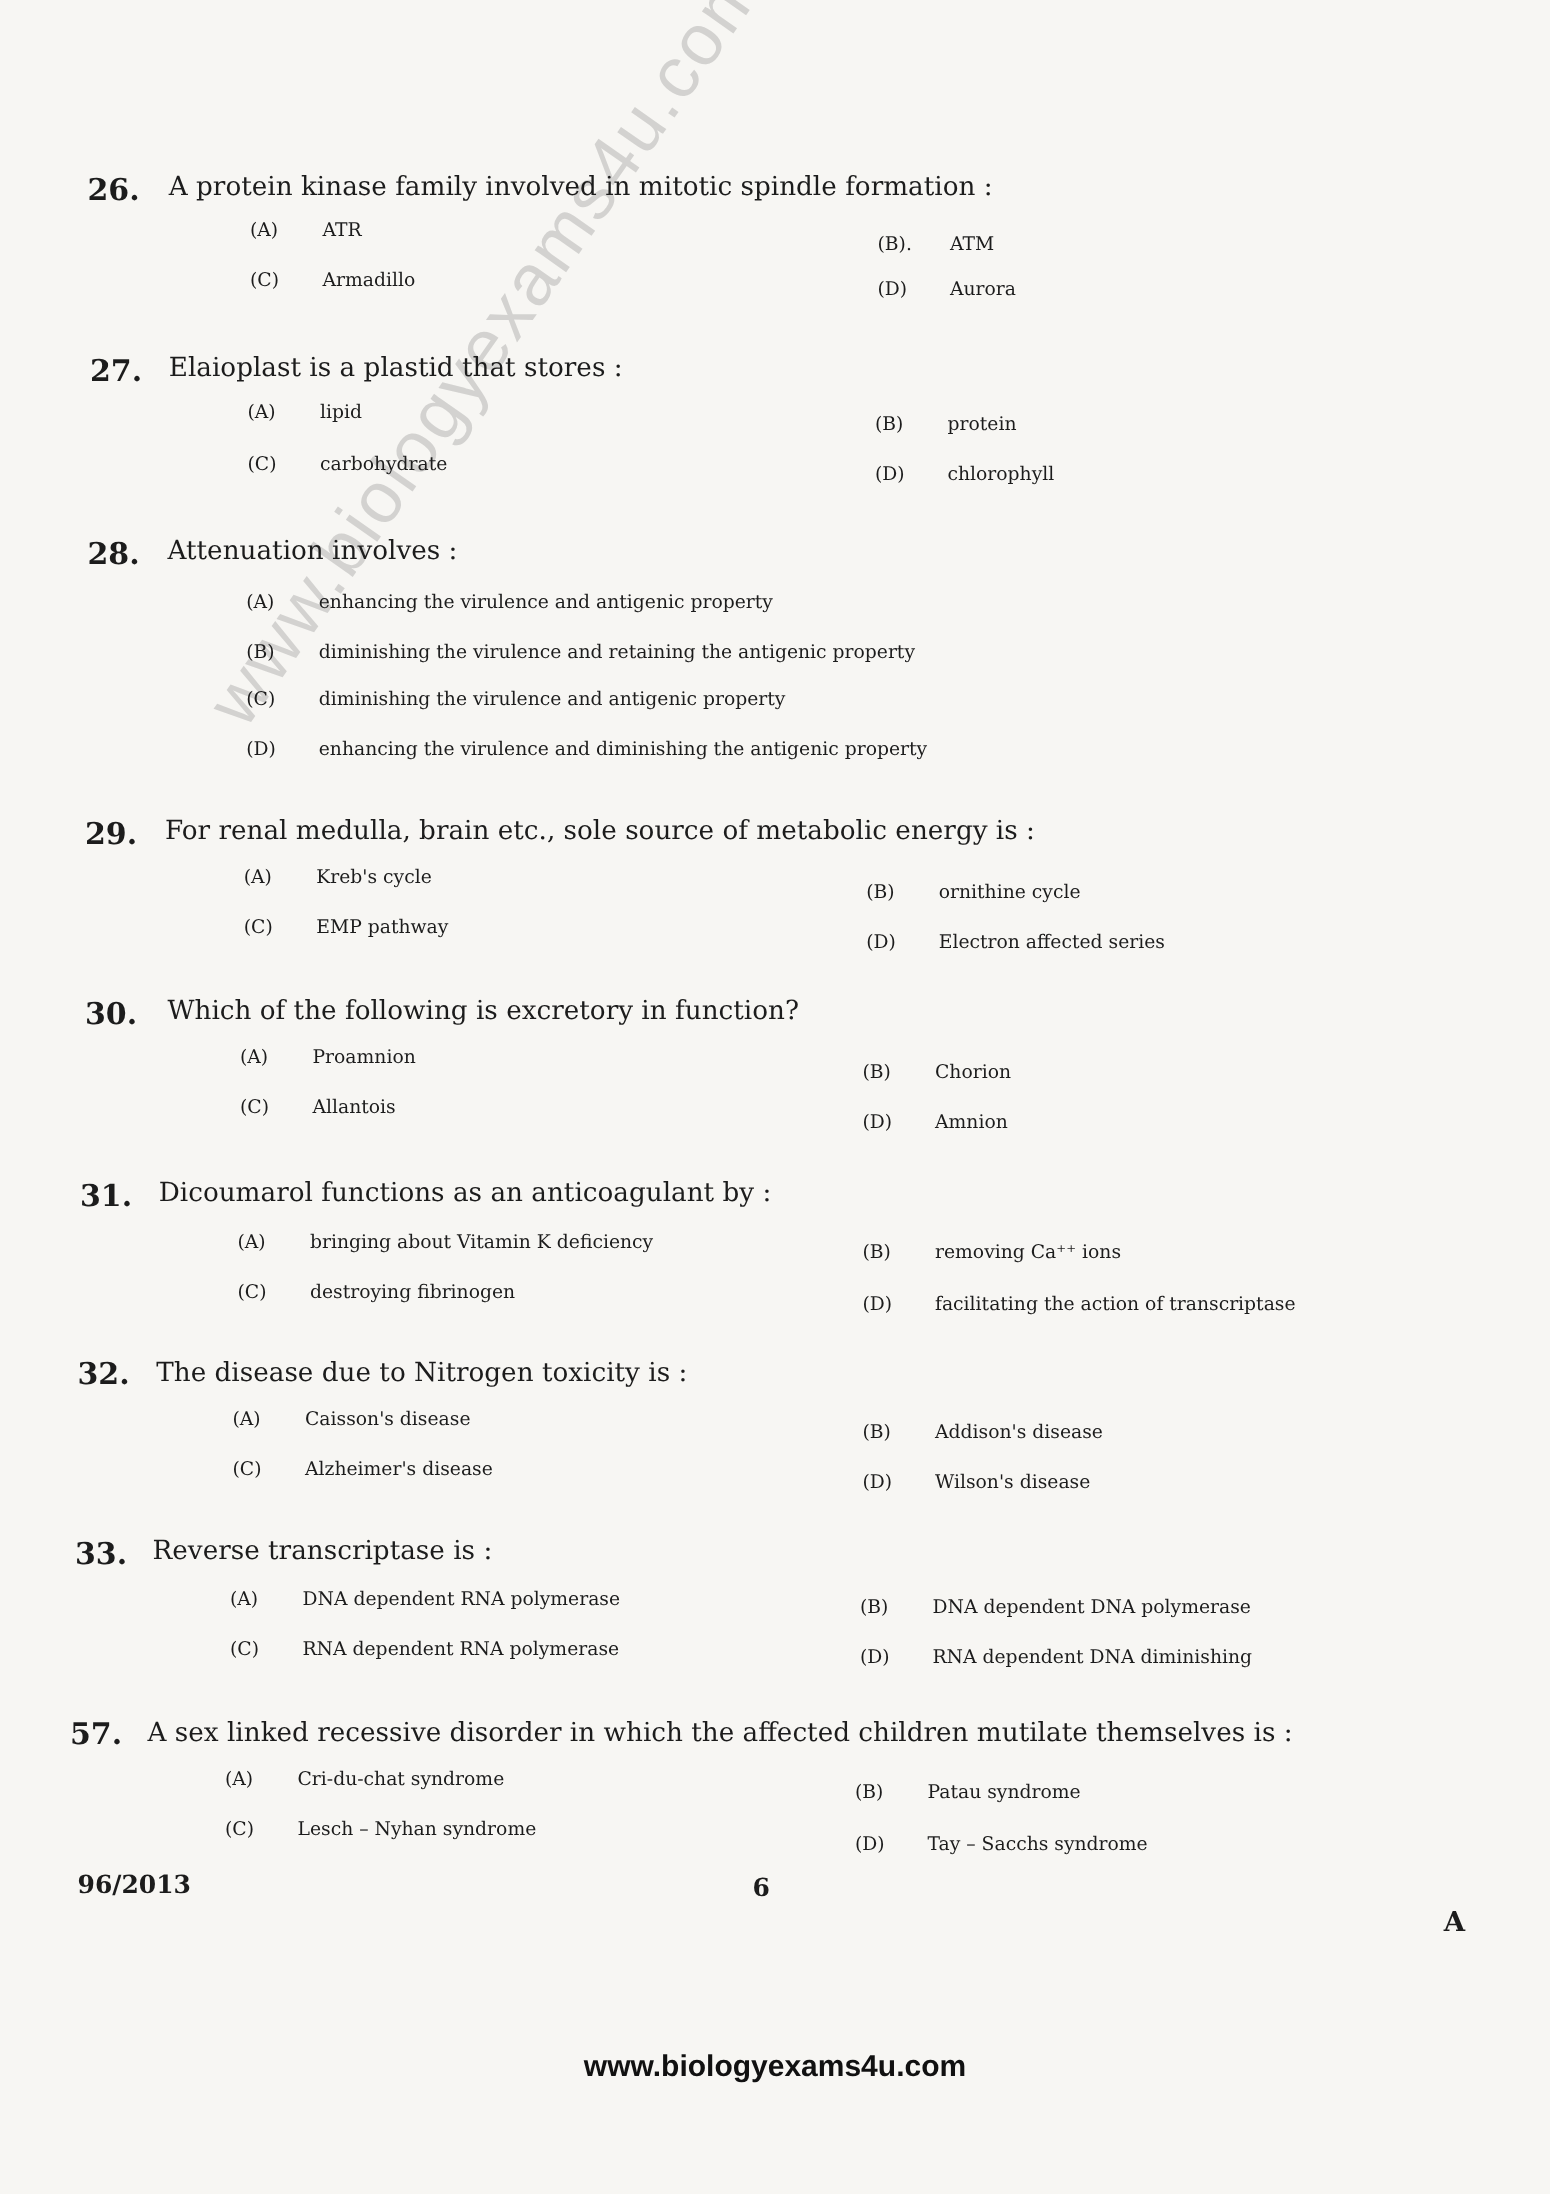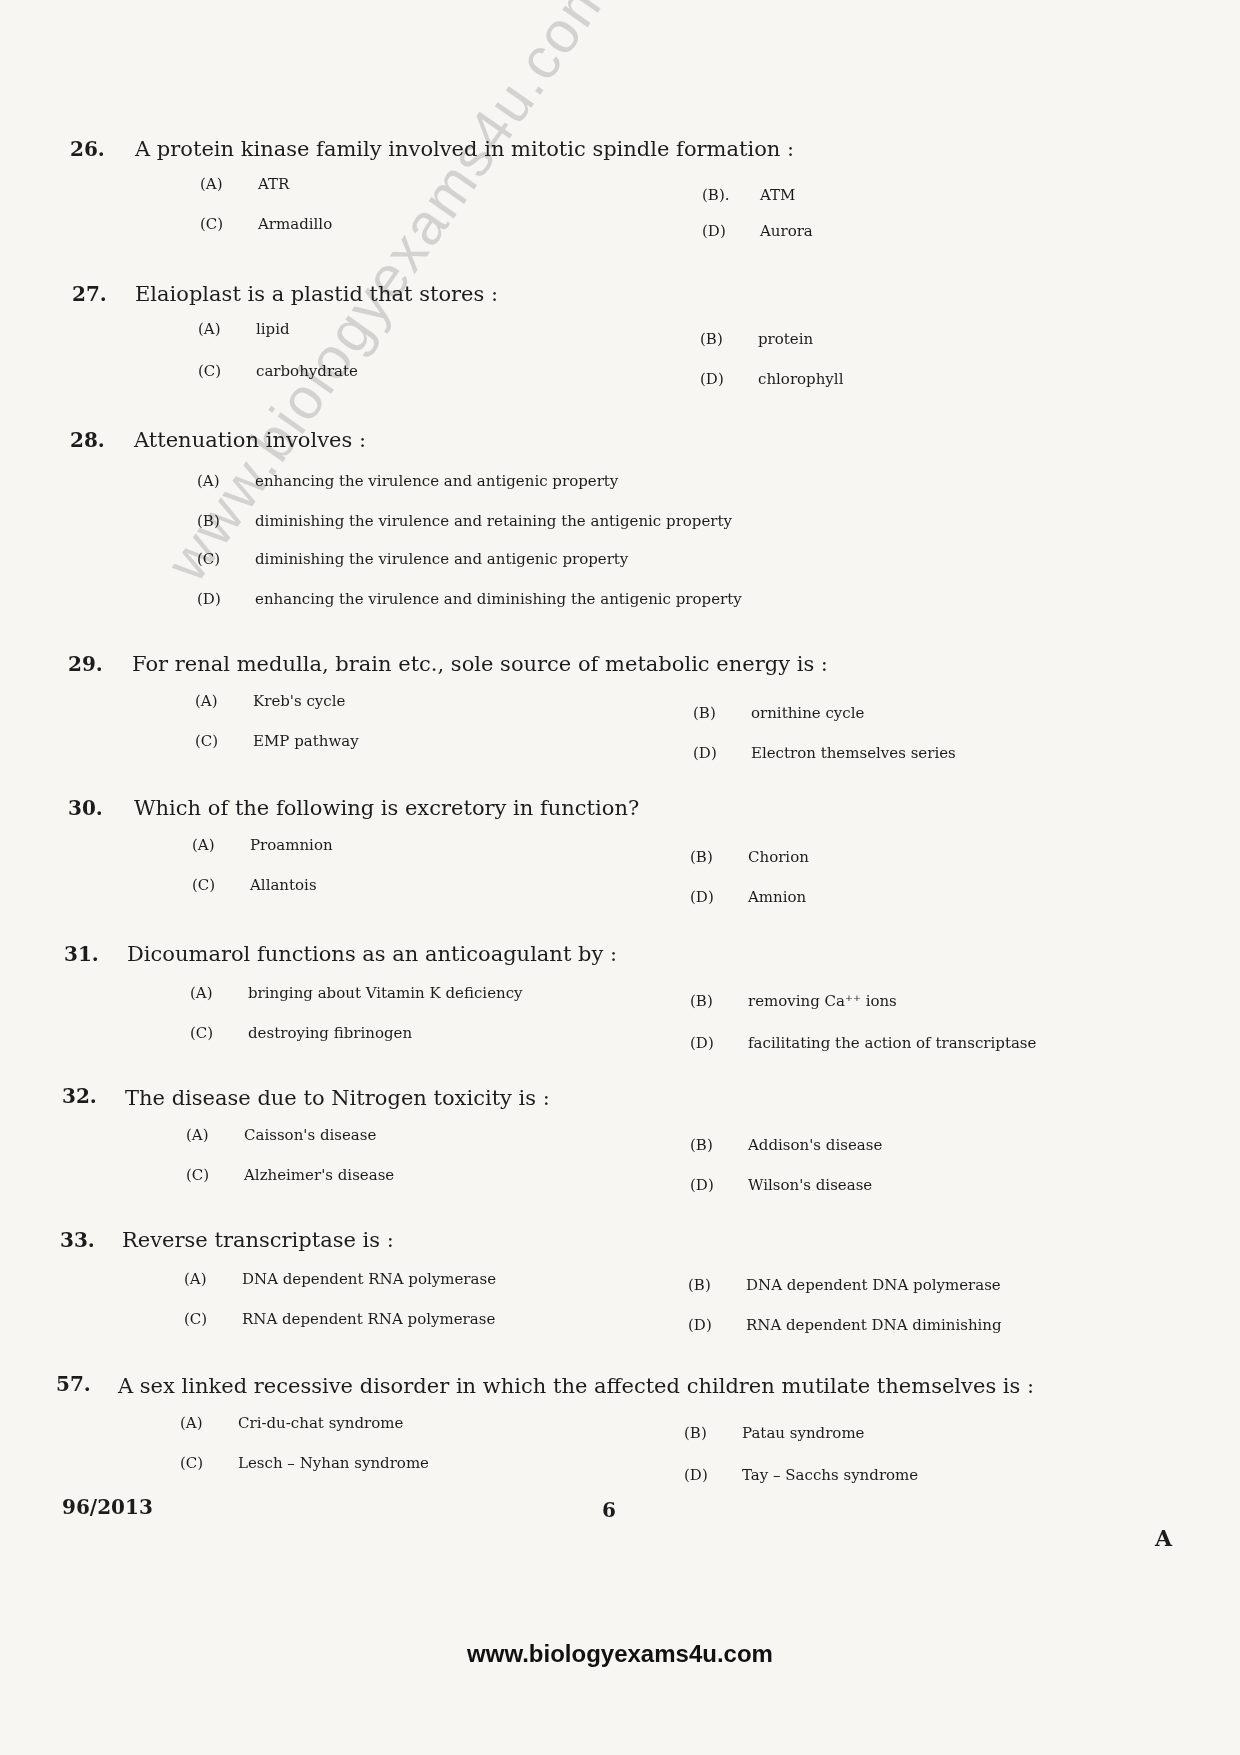--- a/index.html
+++ b/index.html
@@ -17,21 +17,21 @@
     left: 180px; top: 540px;
     transform: rotate(-55deg);
     transform-origin: left center;
     font-family: "Liberation Sans", sans-serif;
     font-size: 58px;
     color: rgba(120,120,120,0.28);
     letter-spacing: 2px;
     white-space: nowrap;
     pointer-events: none;
   }
-  .qnum { position: absolute; font-weight: bold; font-size: 20px; text-align: center; }
+  .qnum { position: absolute; font-weight: bold; font-size: 24px; text-align: center; }
   .qtext { position: absolute; font-size: 21px; }
   .opt { position: absolute; font-size: 15px; white-space: nowrap; }
   .opt .lbl { display: inline-block; width: 58px; }
   .footer-code { position: absolute; left: 62px; top: 1495px; font-weight: bold; font-size: 20px; }
   .footer-page { position: absolute; left: 602px; top: 1498px; font-weight: bold; font-size: 20px; }
   .footer-set { position: absolute; left: 1155px; top: 1525px; font-weight: bold; font-size: 22px; }
   .site-url {
     position: absolute; left: 0; width: 1240px; top: 1640px;
     text-align: center;
     font-family: "Liberation Sans", sans-serif;
@@ -71,21 +71,21 @@
     <div class="opt" style="left:197px;top:550px"><span class="lbl">(C)</span><span>diminishing the virulence and antigenic property</span></div>
     <div class="opt" style="left:197px;top:590px"><span class="lbl">(D)</span><span>enhancing the virulence and diminishing the antigenic property</span></div>
   </div>
 
   <div>
     <span class="qnum" style="left:68px;top:652px">29.</span>
     <span class="qtext" style="left:132px;top:652px">For renal medulla, brain etc., sole source of metabolic energy is :</span>
     <div class="opt" style="left:195px;top:692px"><span class="lbl">(A)</span><span>Kreb's cycle</span></div>
     <div class="opt" style="left:693px;top:704px"><span class="lbl">(B)</span><span>ornithine cycle</span></div>
     <div class="opt" style="left:195px;top:732px"><span class="lbl">(C)</span><span>EMP pathway</span></div>
-    <div class="opt" style="left:693px;top:744px"><span class="lbl">(D)</span><span>Electron themselves series</span></div>
+    <div class="opt" style="left:693px;top:744px"><span class="lbl">(D)</span><span>Electron affected series</span></div>
   </div>
 
   <div>
     <span class="qnum" style="left:68px;top:796px">30.</span>
     <span class="qtext" style="left:134px;top:796px">Which of the following is excretory in function?</span>
     <div class="opt" style="left:192px;top:836px"><span class="lbl">(A)</span><span>Proamnion</span></div>
     <div class="opt" style="left:690px;top:848px"><span class="lbl">(B)</span><span>Chorion</span></div>
     <div class="opt" style="left:192px;top:876px"><span class="lbl">(C)</span><span>Allantois</span></div>
     <div class="opt" style="left:690px;top:888px"><span class="lbl">(D)</span><span>Amnion</span></div>
   </div>

